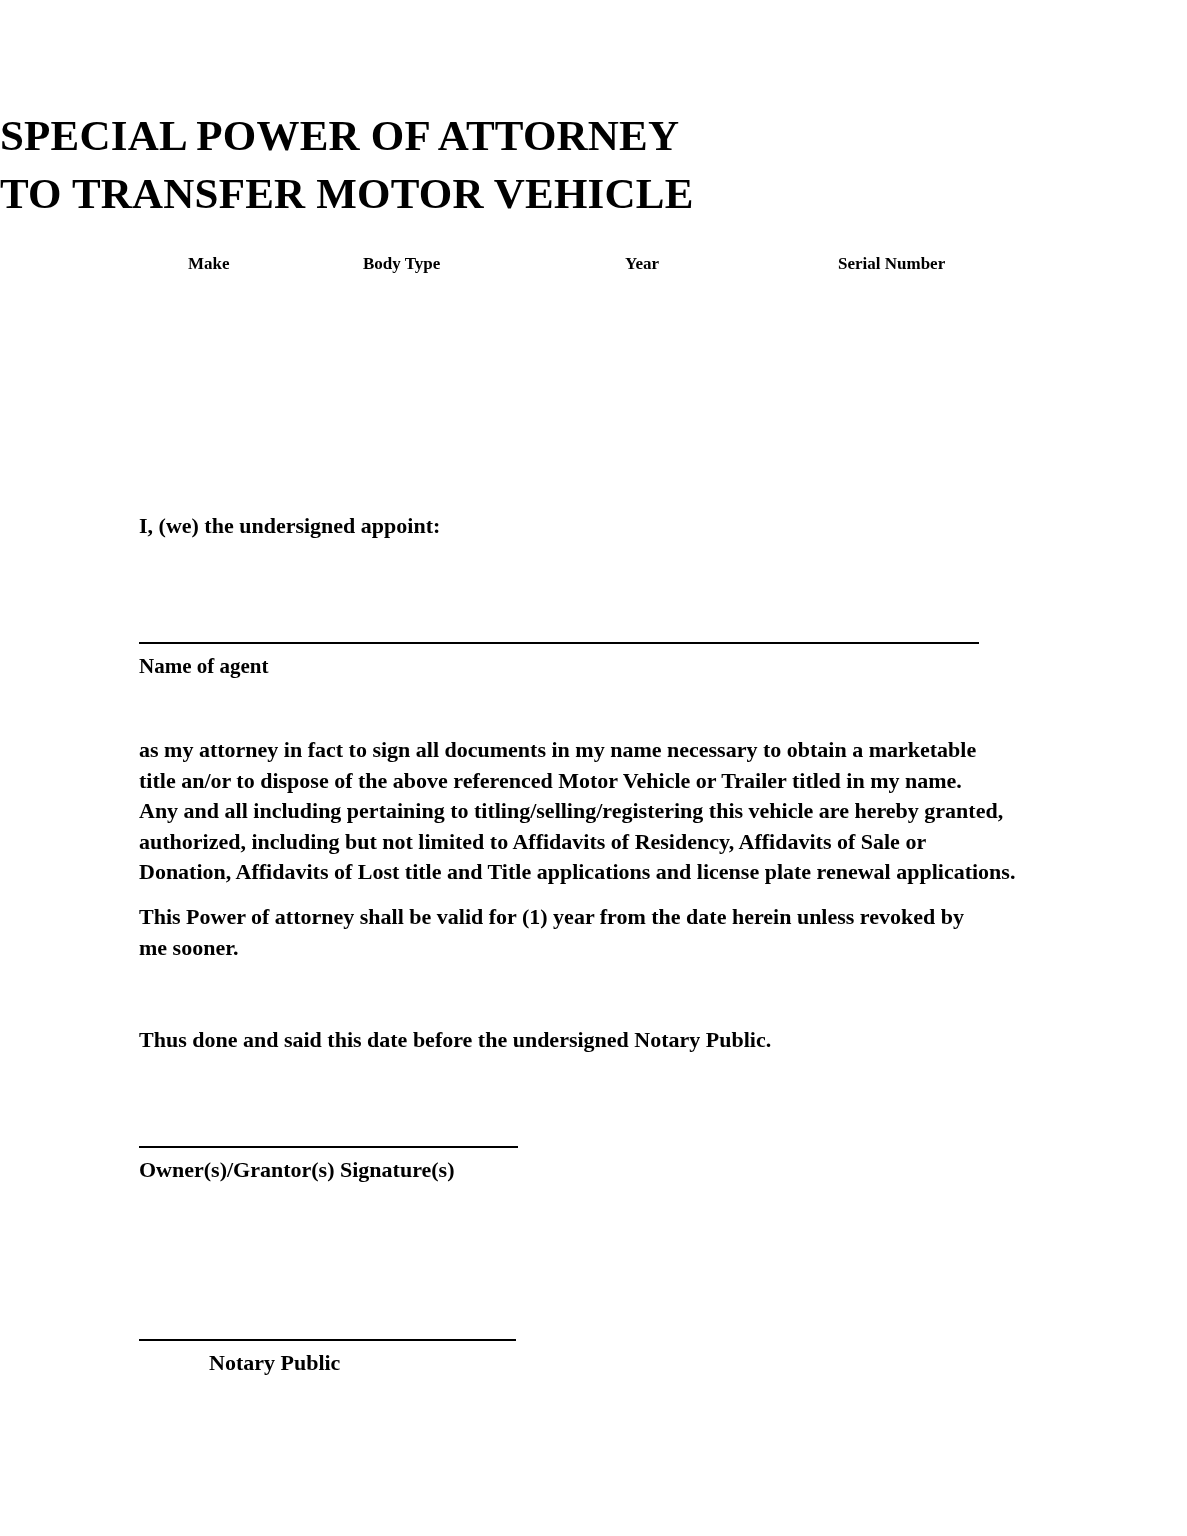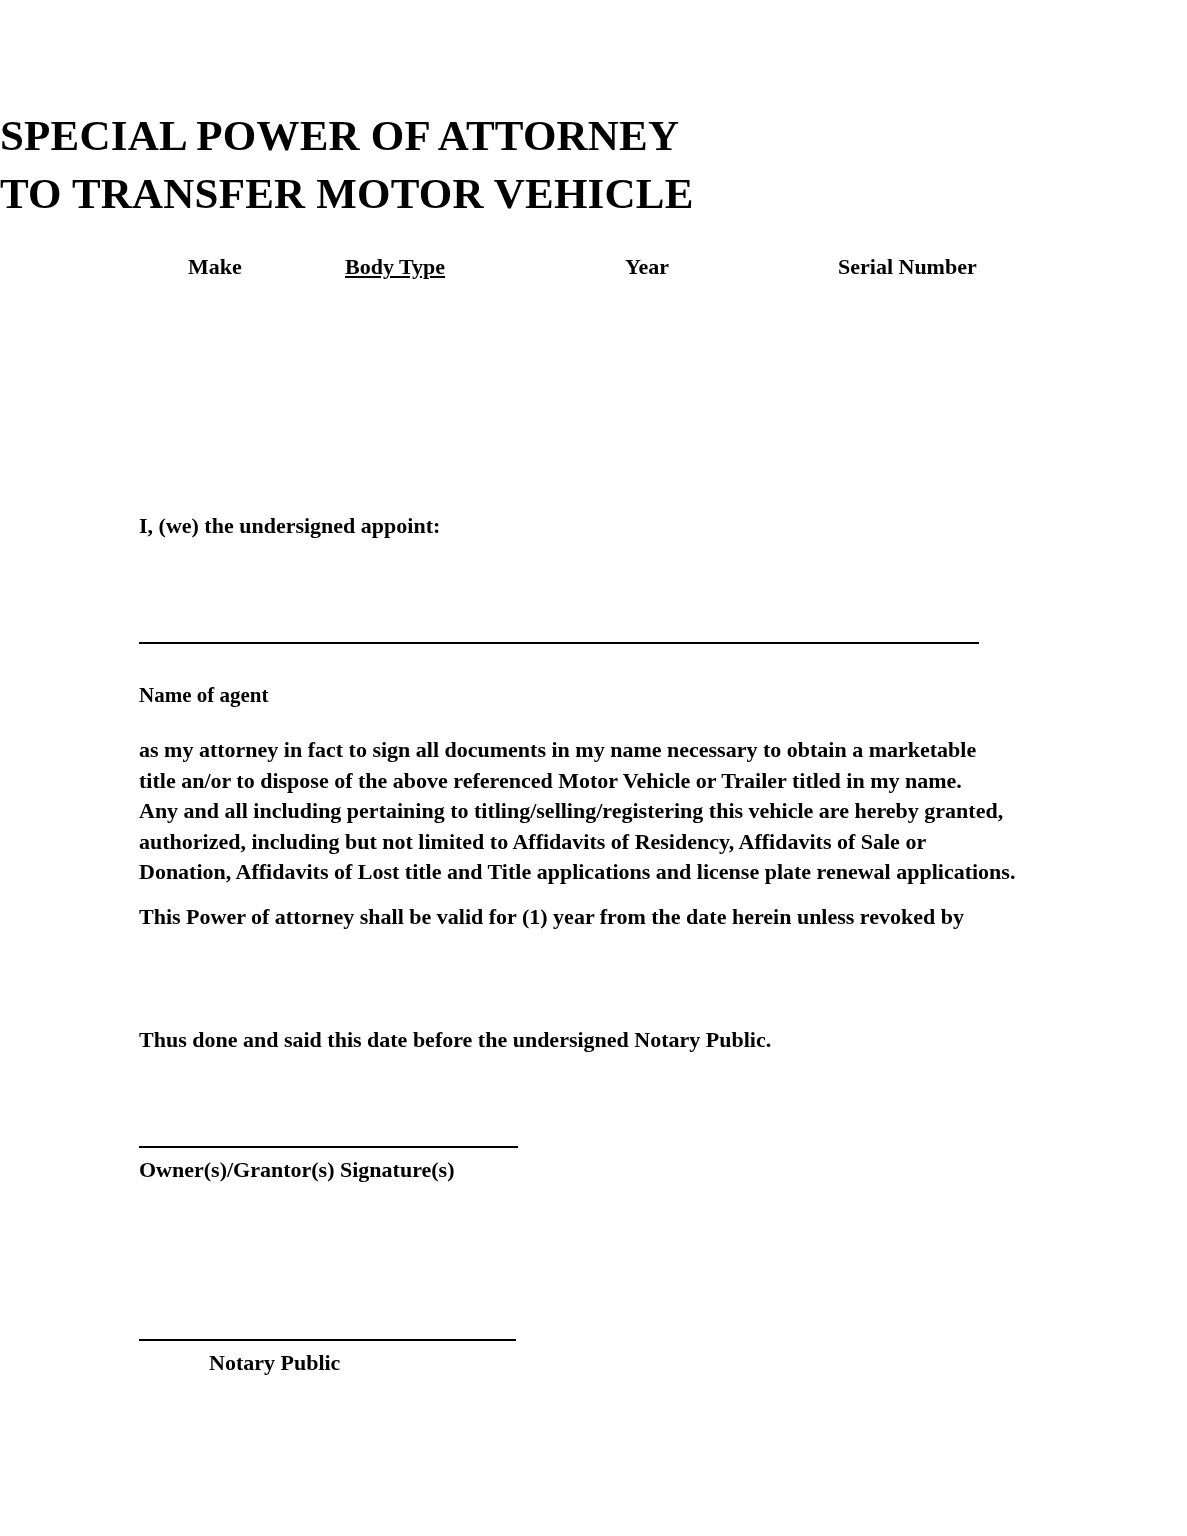--- a/index.html
+++ b/index.html
@@ -33,30 +33,30 @@
     white-space: nowrap;
   }
 
   
   .vehicle-headers {
     position: absolute;
     left: 139px;
     top: 254px;
     width: 940px;
     height: 36px;
-    font-size: 22px;
+    font-size: 17px;
     font-weight: bold;
   }
   .vehicle-headers .col {
     position: absolute;
     top: 0;
     white-space: nowrap;
   }
   .col-make       { left: 49px; }
-  .col-bodytype   { left: 206px; text-decoration: underline; }
+  .col-bodytype   { left: 224px; }
   .col-year       { left: 486px; }
   .col-serial     { left: 699px; }
 
   
   .body-line {
     position: absolute;
     left: 139px;
     font-size: 22px;
     font-weight: bold;
     line-height: 30px;
@@ -75,21 +75,21 @@
   
   .rule {
     position: absolute;
     height: 0;
     border-top: 2px solid #000000;
   }
 
   
   .appoint-line   { top: 511px; }
   .rule-agent     { left: 139px; top: 642px; width: 840px; }
-  .label-agent    { top: 680px; font-size: 21px; }
+  .label-agent    { top: 651px; font-size: 21px; }
 
   .para-main      { top: 735px; }
   .para-validity  { top: 902px; }
   .line-thus      { top: 981px; margin-top: 44px; }
 
   .rule-signature { left: 139px; top: 1146px; width: 379px; }
   .label-signature{ top: 1155px; }
 
   .line-sworn     { top: 1238px; font-size: 22px; }
 
@@ -121,20 +121,21 @@
   <div class="para para-main">
     <span class="ln">as my attorney in fact to sign all documents in my name necessary to obtain a marketable</span>
     <span class="ln">title an/or to dispose of the above referenced Motor Vehicle or Trailer titled in my name.</span>
     <span class="ln">Any and all including pertaining to titling/selling/registering this vehicle are hereby granted,</span>
     <span class="ln">authorized, including but not limited to Affidavits of Residency, Affidavits of Sale or</span>
     <span class="ln">Donation, Affidavits of Lost title and Title applications and license plate renewal applications.</span>
   </div>
 
   <div class="para para-validity">
     <span class="ln">This Power of attorney shall be valid for (1) year from the date herein unless revoked by</span>
+    <span class="ln">me sooner.</span>
   </div>
 
   <div class="body-line line-thus">Thus done and said this date before the undersigned Notary Public.</div>
 
   <div class="rule rule-signature"></div>
   <div class="body-line label-signature">Owner(s)/Grantor(s) Signature(s)</div>
 
 
   <div class="rule rule-notary"></div>
   <div class="body-line label-notary">Notary Public</div>

